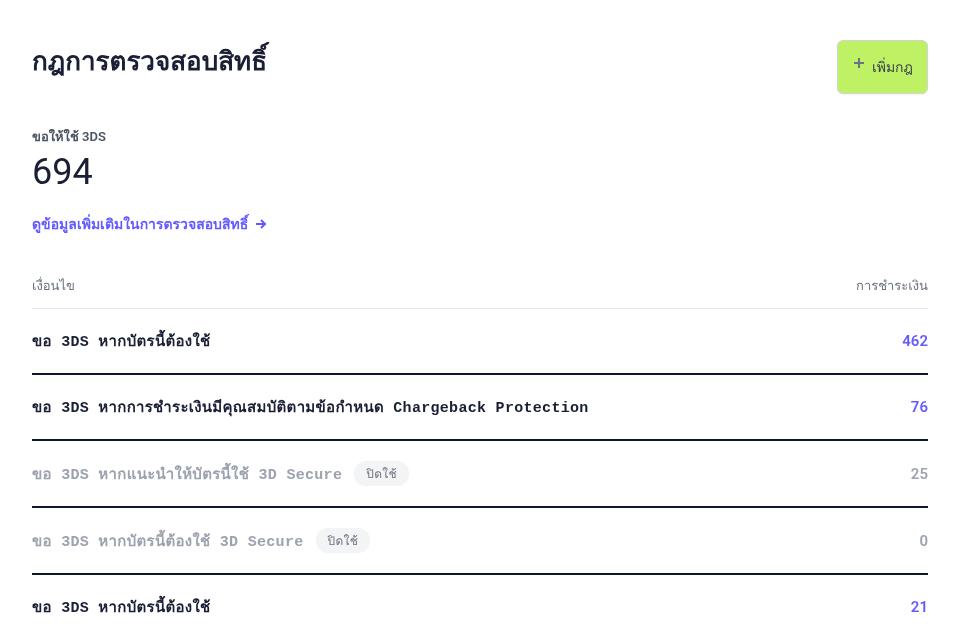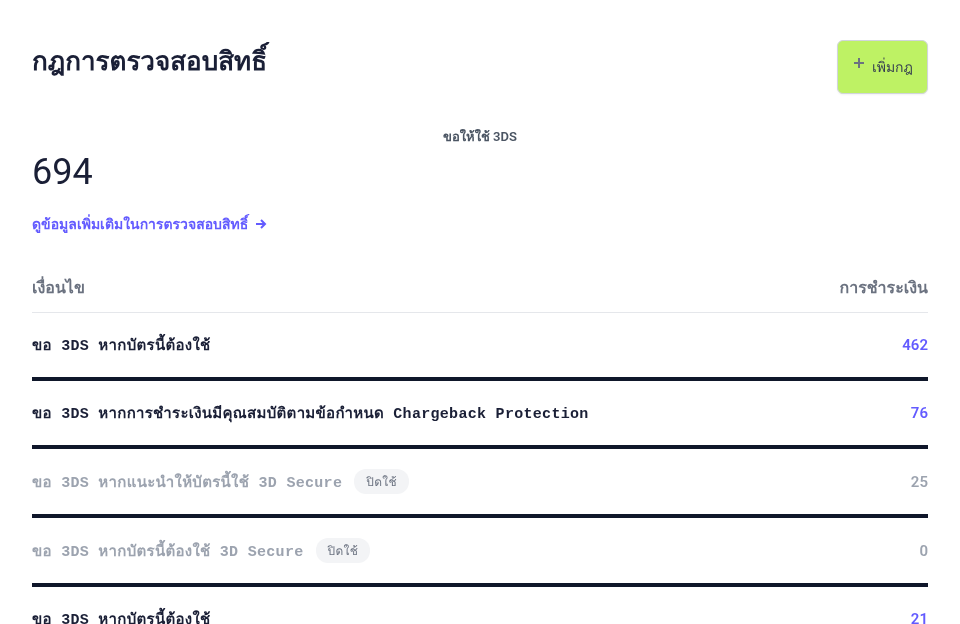--- a/index.html
+++ b/index.html
@@ -43,21 +43,20 @@
       justify-content: center;
     }
     .stat-section {
       margin-bottom: 20px;
     }
     .stat-label {
       font-size: 13px;
       font-weight: 600;
       color: #4b5563;
       margin-bottom: 4px;
-      text-align: center;
     }
     .stat-value {
       font-size: 36px;
       font-weight: 400;
       color: #1a1f36;
     }
     .more-link {
       display: inline-flex;
       align-items: center;
       gap: 6px;
@@ -76,30 +75,30 @@
     .table {
       width: 100%;
     }
     .table-header {
       display: flex;
       justify-content: space-between;
       padding-bottom: 12px;
       border-bottom: 1px solid #e5e7eb;
     }
     .th {
-      font-size: 16px;
-      font-weight: 700;
+      font-size: 13px;
+      font-weight: 400;
       color: #6b7280;
     }
     .table-row {
       display: flex;
       justify-content: space-between;
       align-items: center;
       padding: 20px 0;
-      border-bottom: 4px solid #0f172a;
+      border-bottom: 2px solid #0f172a;
     }
     .row-condition {
       display: flex;
       align-items: center;
       gap: 12px;
       font-size: 15px;
       font-weight: 700;
       font-family: 'Courier New', monospace;
       color: #1a1f36;
       letter-spacing: 0.3px;

